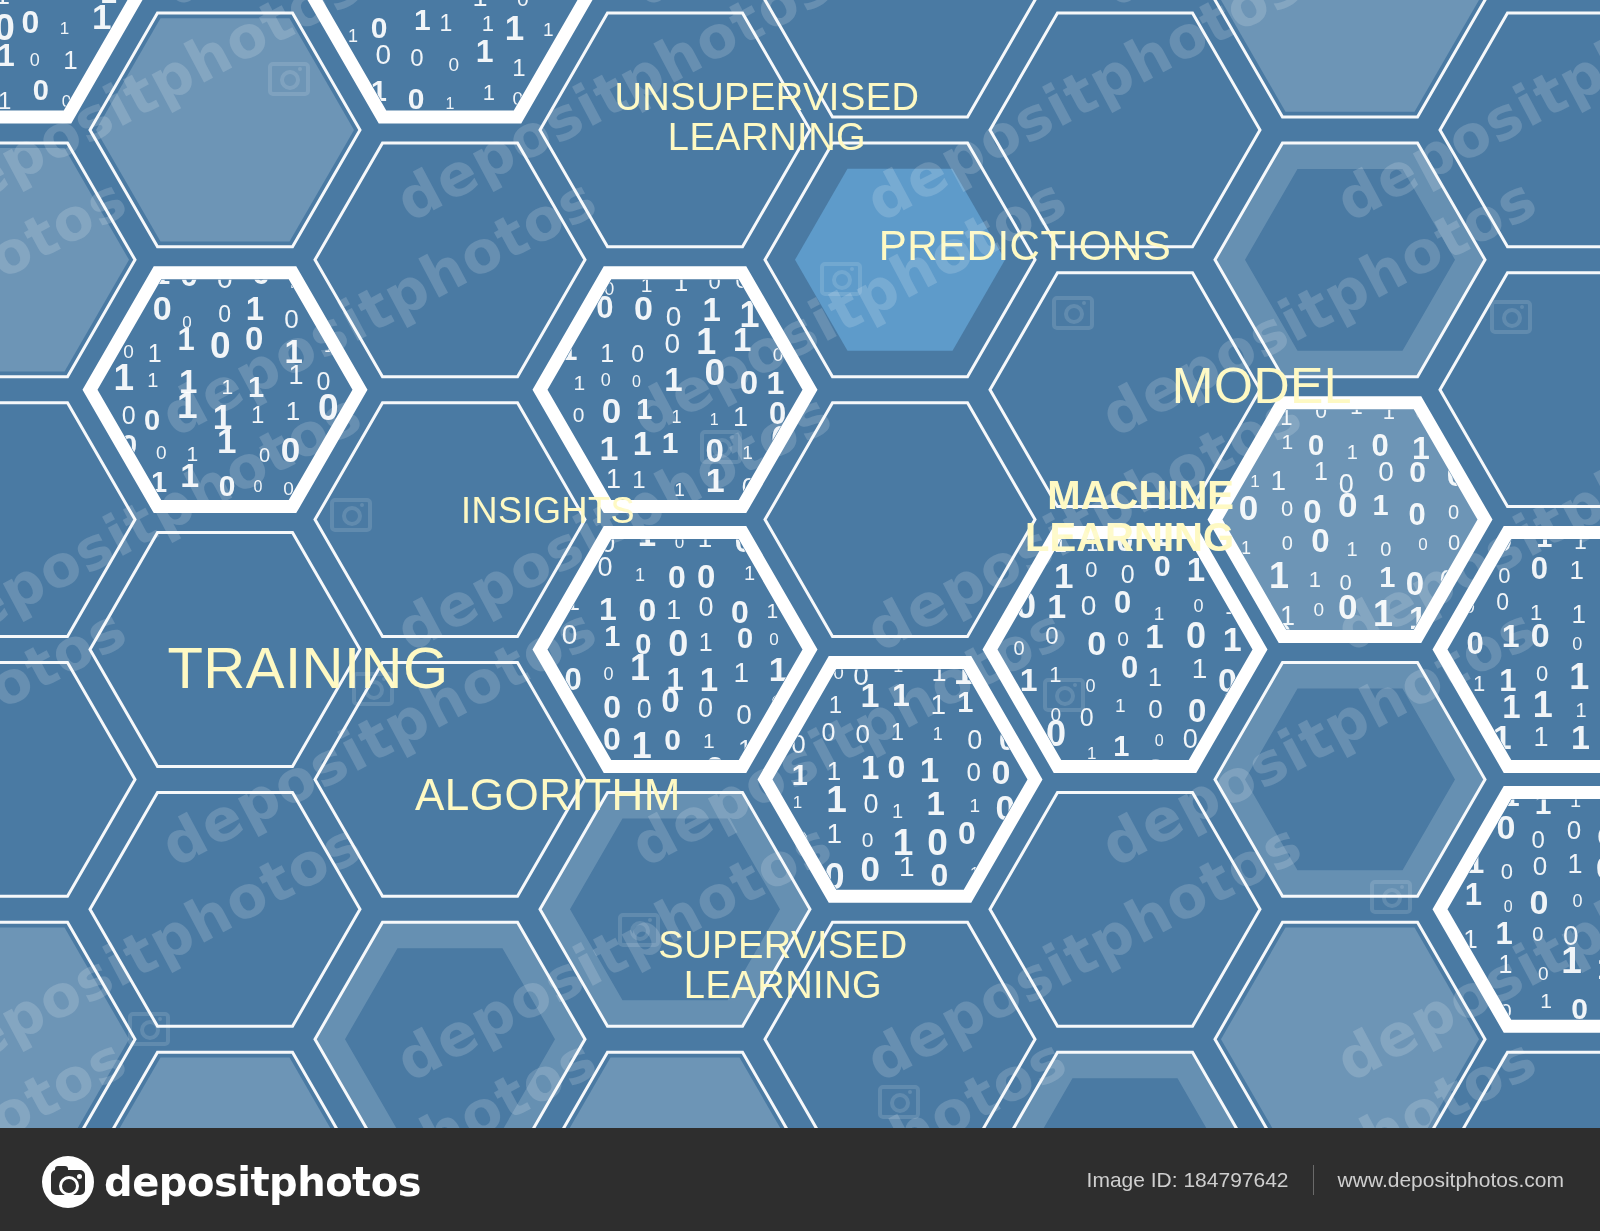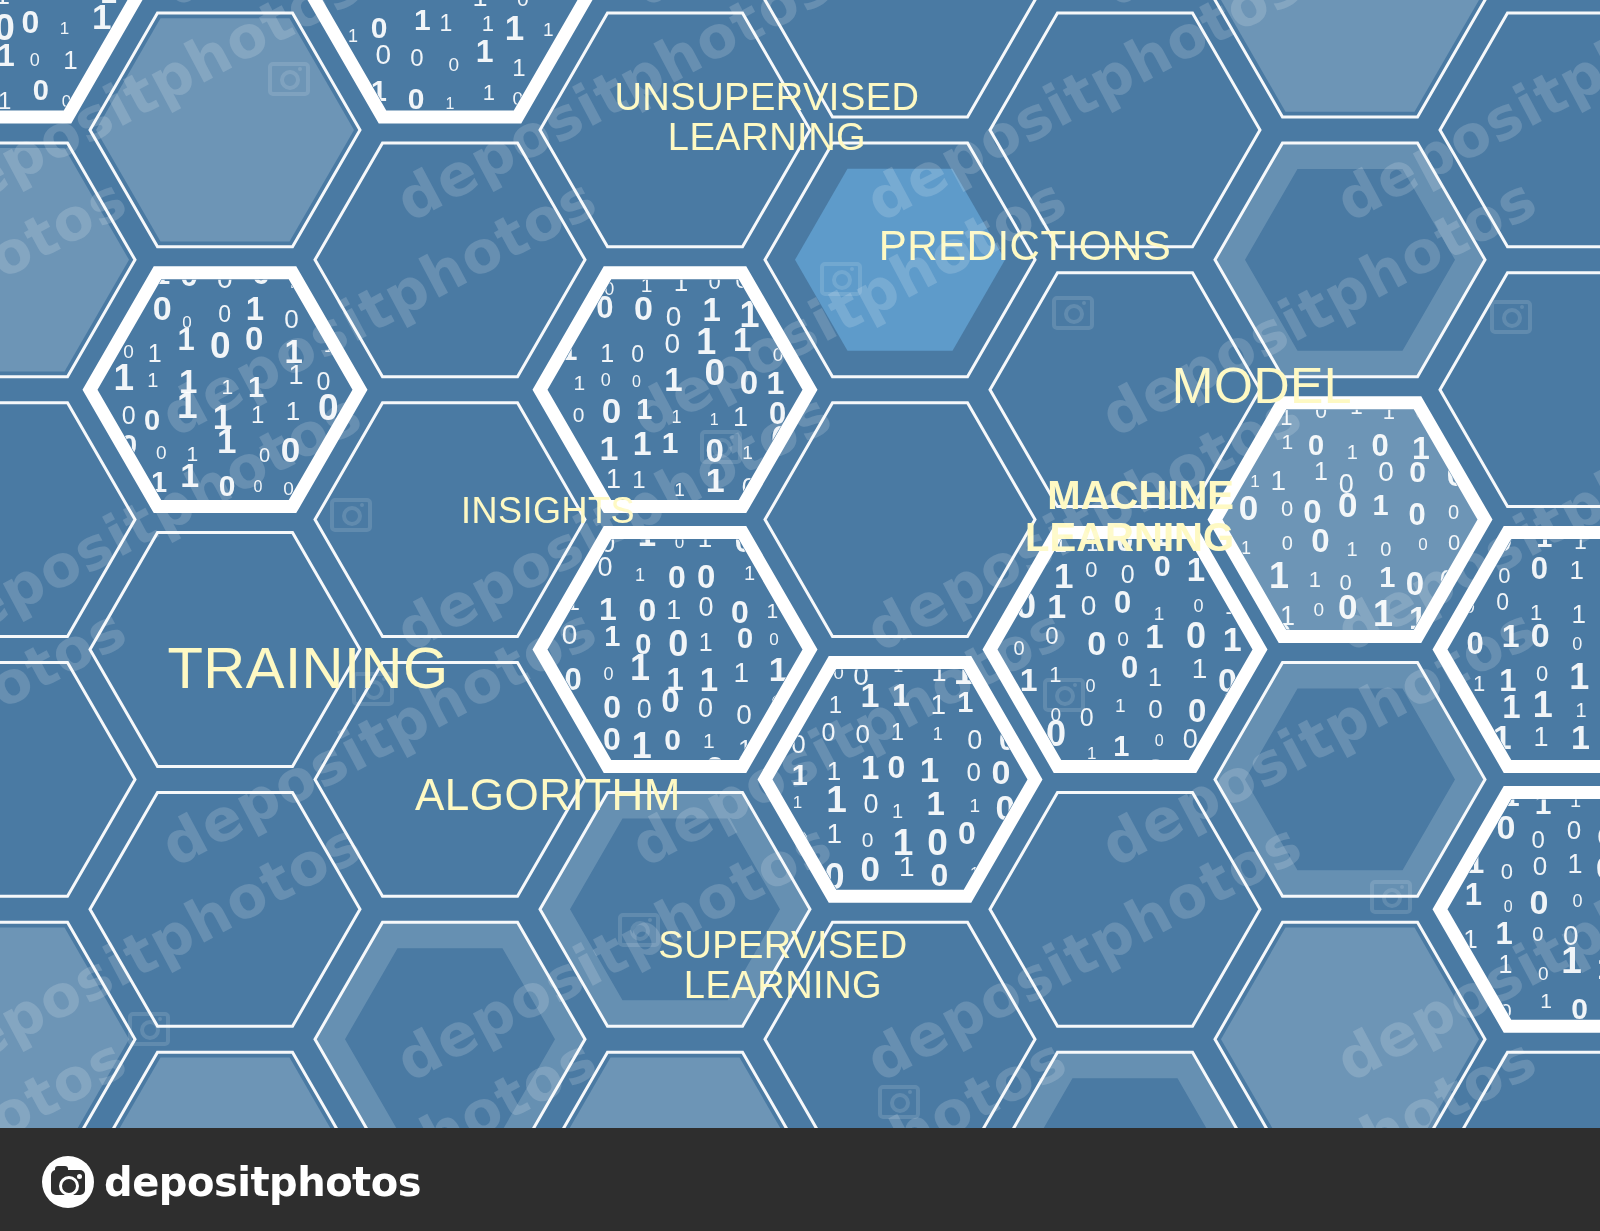--- a/index.html
+++ b/index.html
@@ -1127,15 +1127,20 @@
   <div id="footer">
     <div id="logo">
       <span class="camdisc">
         <span class="body"></span>
           <span class="bump"></span>
         <span class="lens"></span>
           <span class="flash"></span>
       </span>
       <span class="word">depositphotos</span>
     </div>
+    <div id="meta">
+      <span>Image ID: 184797642</span>
+      <span class="sep"></span>
+      <span>www.depositphotos.com</span>
+    </div>
   </div>
 
 </div>
 
 </body></html>

